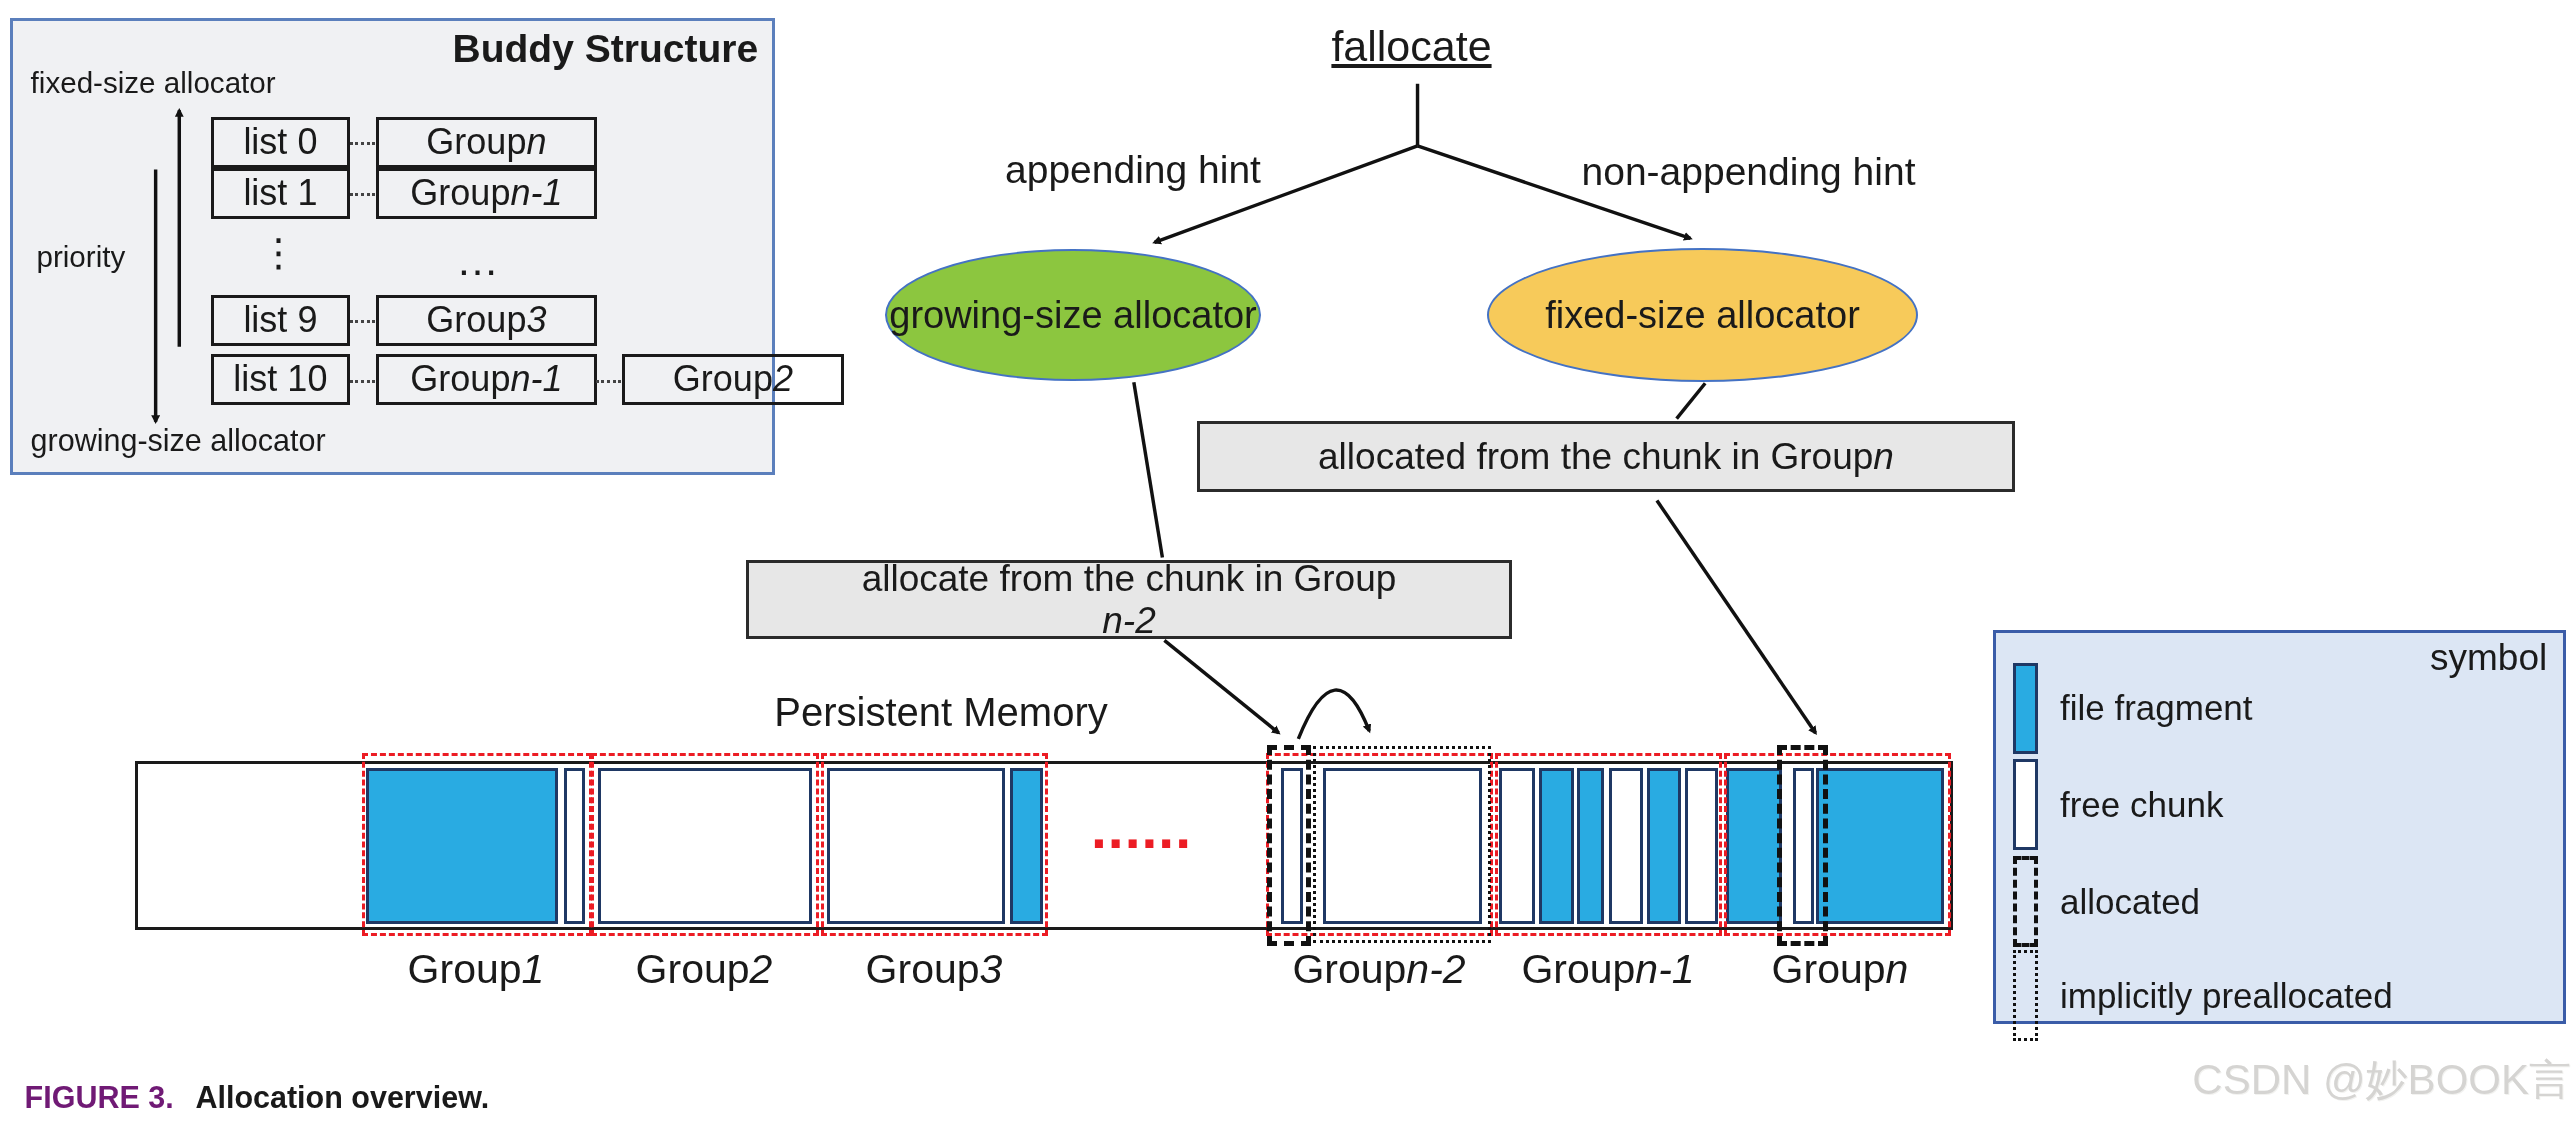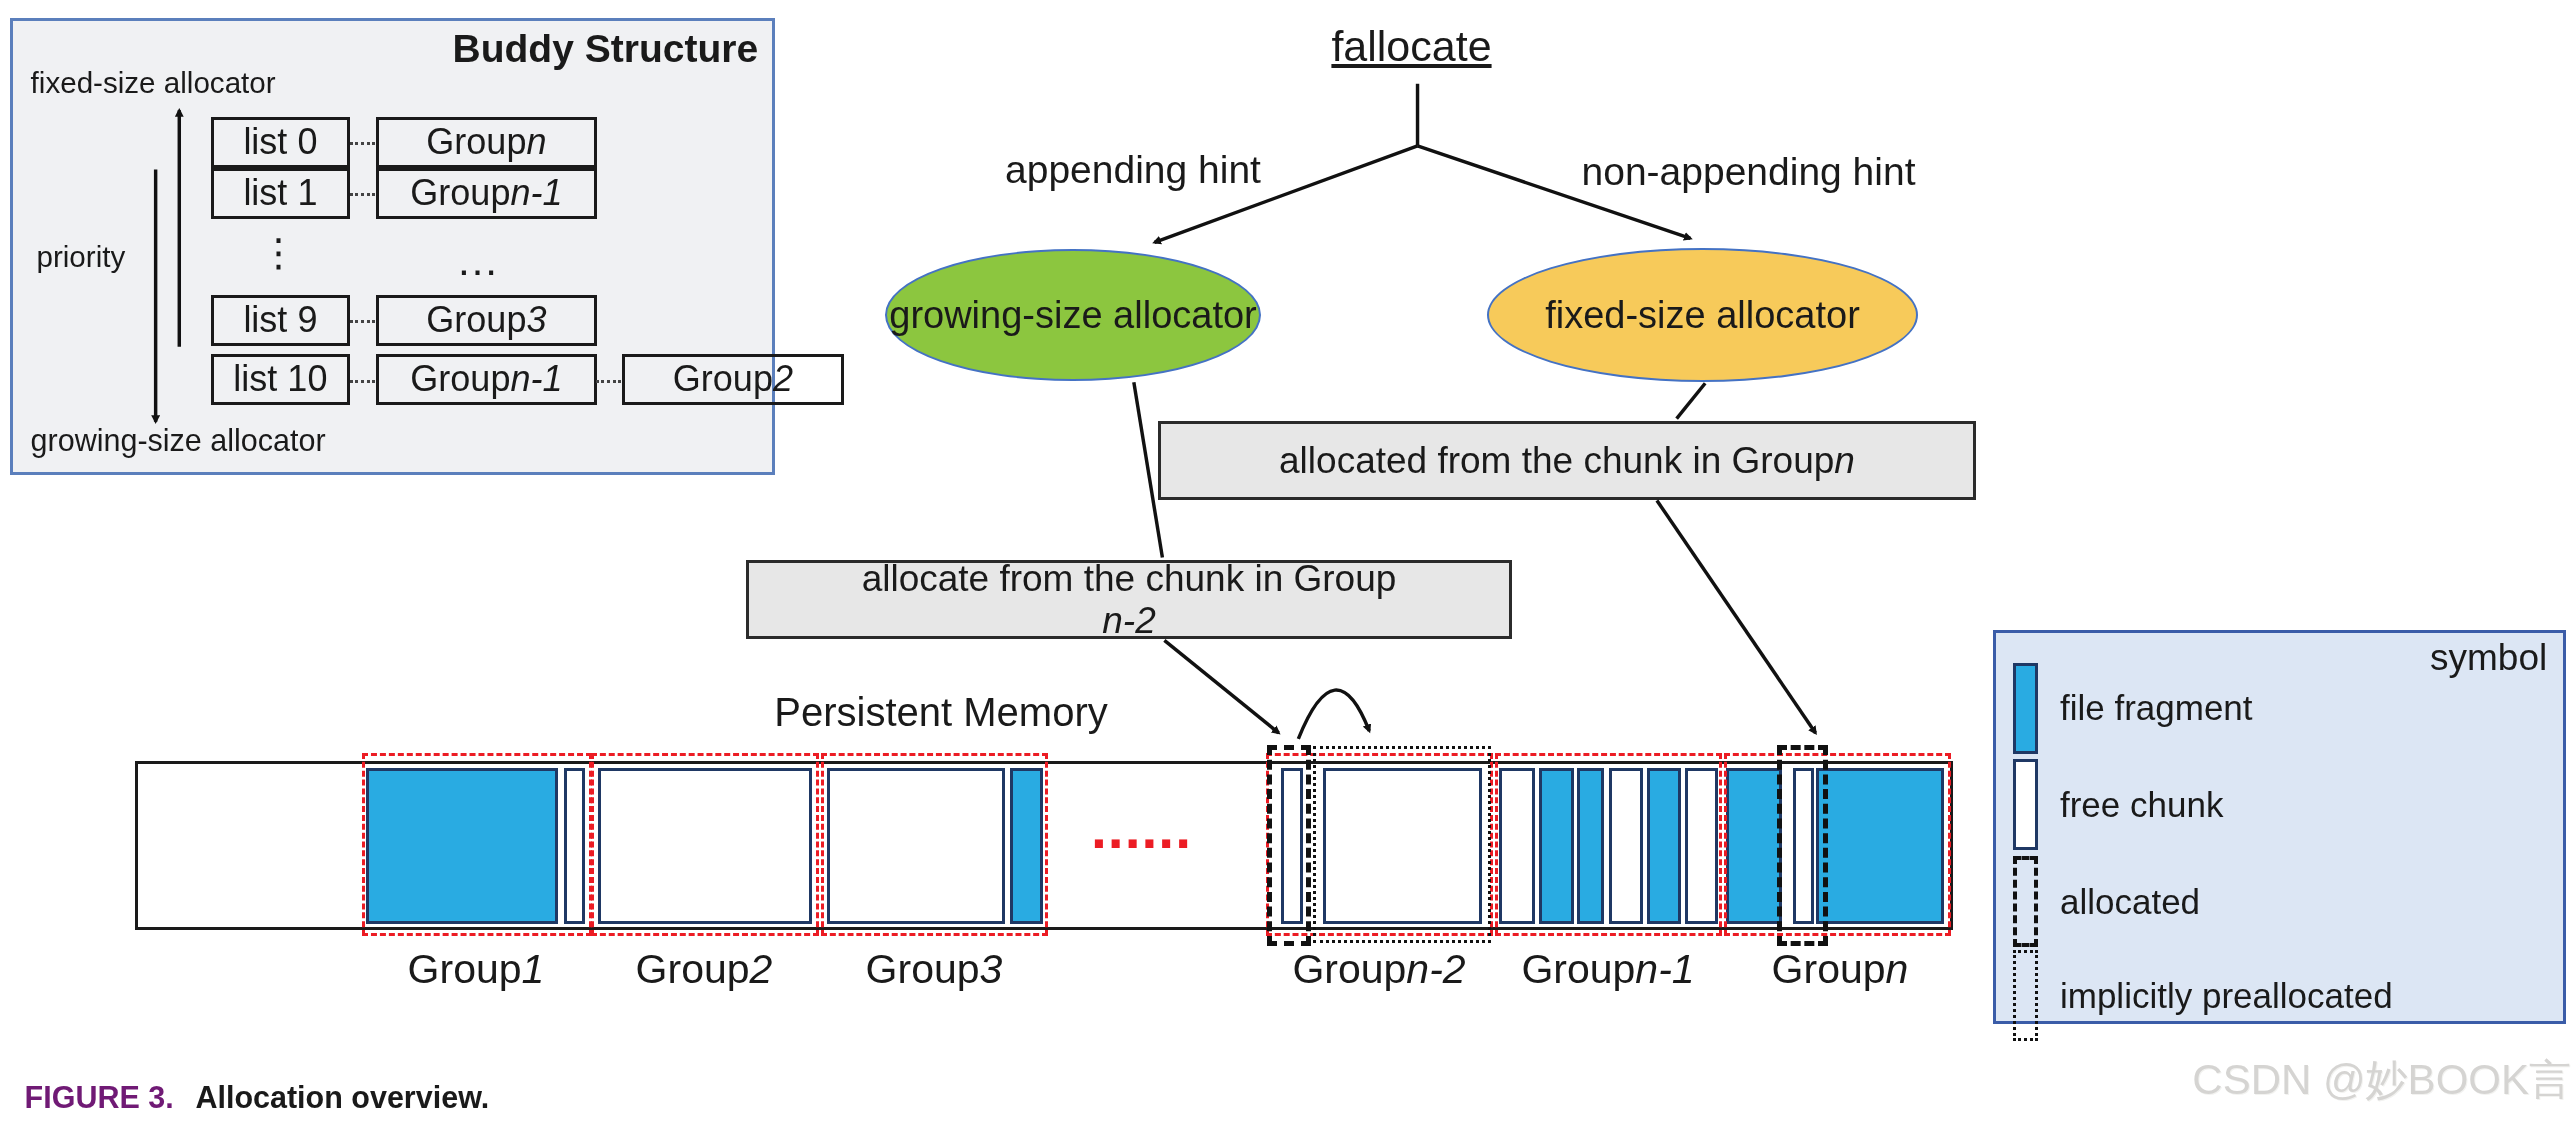--- a/index.html
+++ b/index.html
@@ -106,21 +106,21 @@
   <div class="abs ctr tree-label" style="left:936px;top:148px;width:394px;">appending hint</div>
   <div class="abs ctr tree-label" style="left:1532px;top:150px;width:433px;">non-appending hint</div>
 
   <div class="abs ctr ellipse ellipse-green" style="left:885px;top:249px;width:376px;height:132px;">
       <span>growing-size allocator</span>
     </div>
   <div class="abs ctr ellipse ellipse-yellow" style="left:1487px;top:248px;width:431px;height:134px;">
       <span>fixed-size allocator</span>
     </div>
 
-  <div class="abs ctr callout" style="left:1158px;top:421px;width:818px;height:79px;text-align:right;">
+  <div class="abs ctr callout" style="left:1197px;top:421px;width:818px;height:71px;text-align:right;">
     <span>allocated from the chunk in Group </span>
       <span class="it">n</span>
   </div>
   <div class="abs ctr callout" style="left:746px;top:560px;width:766px;height:79px;flex-direction:column;">
     <span>allocate from the chunk in Group </span>
       <span class="it">n-2</span>
   </div>
 
   <div class="abs ctr" style="left:734px;top:690px;width:414px;font-size:40px;white-space:nowrap;">Persistent Memory</div>
 

